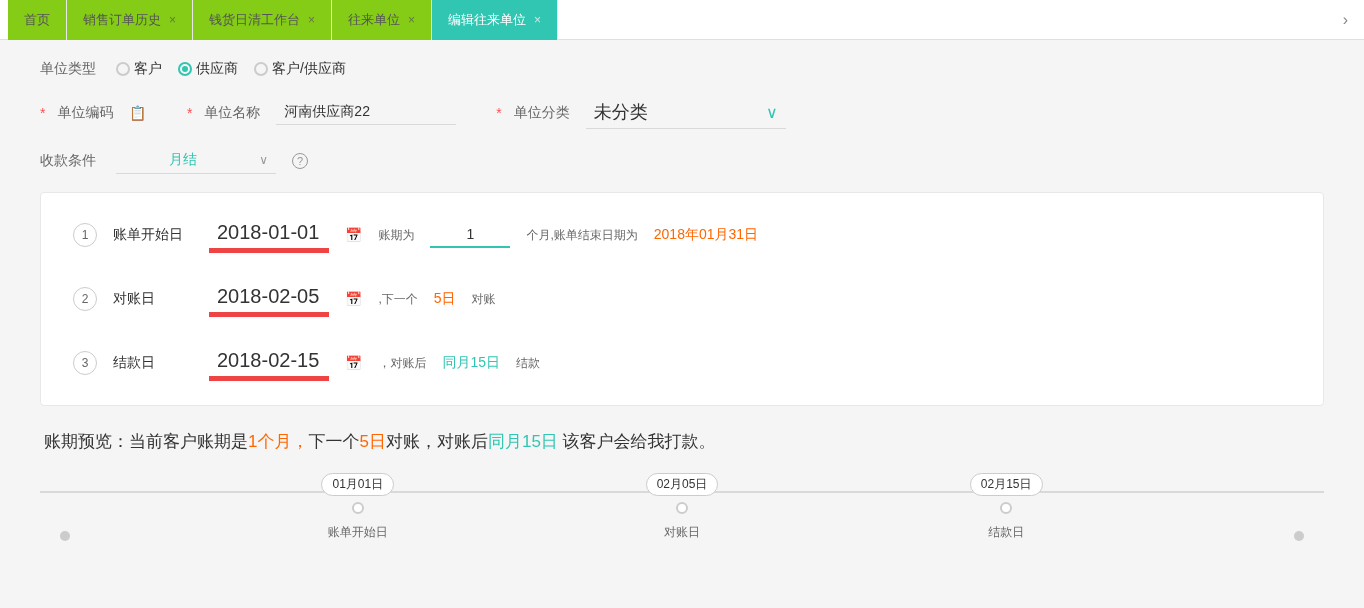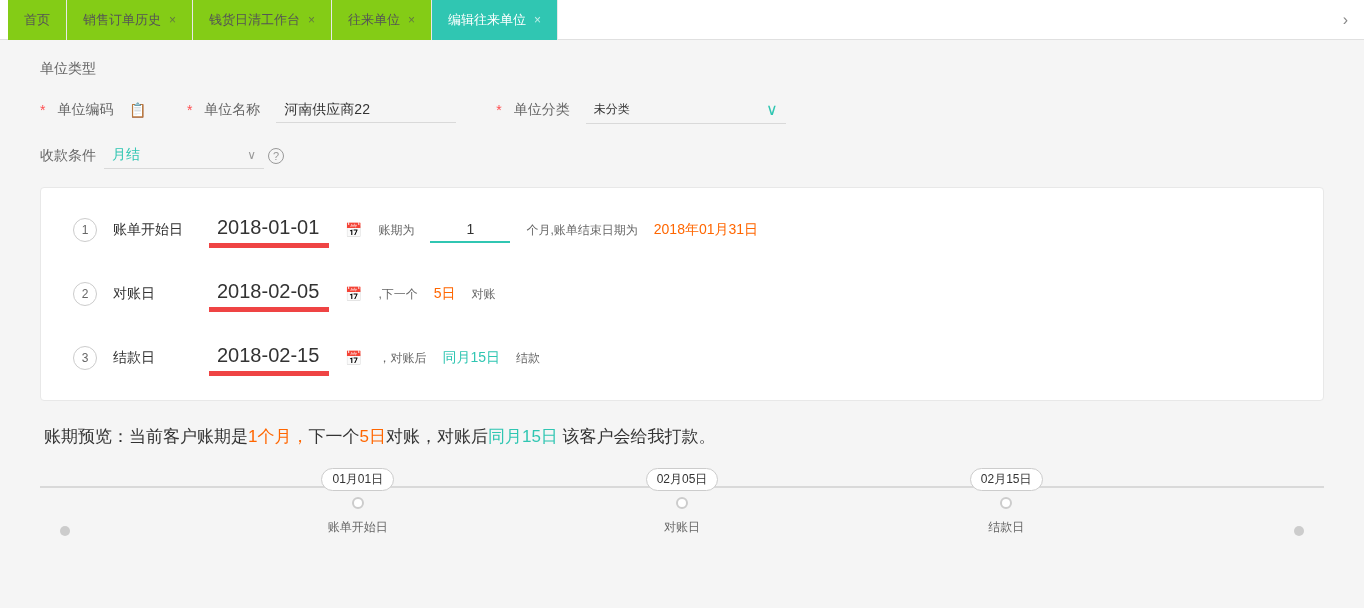--- a/index.html
+++ b/index.html
@@ -49,21 +49,21 @@
       padding: 20px 40px;
       min-height: calc(100vh - 40px);
     }
 
     
     .form-section {
       display: flex;
       align-items: center;
       margin-bottom: 18px;
       flex-wrap: wrap;
-      gap: 0;
+      gap: 12px;
     }
     .form-label {
       color: #666;
       margin-right: 8px;
       white-space: nowrap;
     }
     .required-star {
       color: #ff4d4f;
       margin-right: 4px;
     }
@@ -130,20 +130,21 @@
       align-items: center;
       border-bottom: 1px solid #d9d9d9;
       padding: 4px 8px;
       width: 160px;
       cursor: pointer;
     }
     .dropdown-text {
       flex: 1;
       color: #30c6b2;
       font-size: 14px;
+      margin-left: 45px;
     }
     .dropdown-arrow {
       color: #999;
       font-size: 12px;
     }
 
     .help-icon {
       display: inline-flex;
       align-items: center;
       justify-content: center;
@@ -161,21 +162,21 @@
     .category-wrapper {
       display: flex;
       align-items: center;
       border-bottom: 1px solid #d9d9d9;
       padding: 4px 8px;
       width: 200px;
       cursor: pointer;
     }
     .category-text {
       flex: 1;
-      font-size: 12px;
+      font-size: 18px;
       color: #333;
       font-family: Liberation Mono, monospace;
     }
     .category-arrow {
       color: #30c6b2;
       font-size: 16px;
     }
 
     
     .card {
@@ -336,20 +337,34 @@
     <span>编辑往来单位</span>
     <span class="close-icon">×</span>
   </div>
   <div class="tab-expand">›</div>
 </div>
 
 <div class="content">
 
   <div class="form-section">
     <span class="form-label">单位类型</span>
+    <div class="radio-group">
+      <div class="radio-item">
+        <div class="radio-circle"></div>
+        <span>客户</span>
+      </div>
+      <div class="radio-item">
+        <div class="radio-circle checked"></div>
+        <span>供应商</span>
+      </div>
+      <div class="radio-item">
+        <div class="radio-circle"></div>
+        <span>客户/供应商</span>
+      </div>
+    </div>
   </div>
 
   <div class="form-section" style="gap:40px;">
     <div class="field-group">
       <span class="required-star">*</span>
       <span class="form-label">单位编码</span>
       <span class="cal-icon">📋</span>
     </div>
     <div class="field-group">
       <span class="required-star">*</span>

